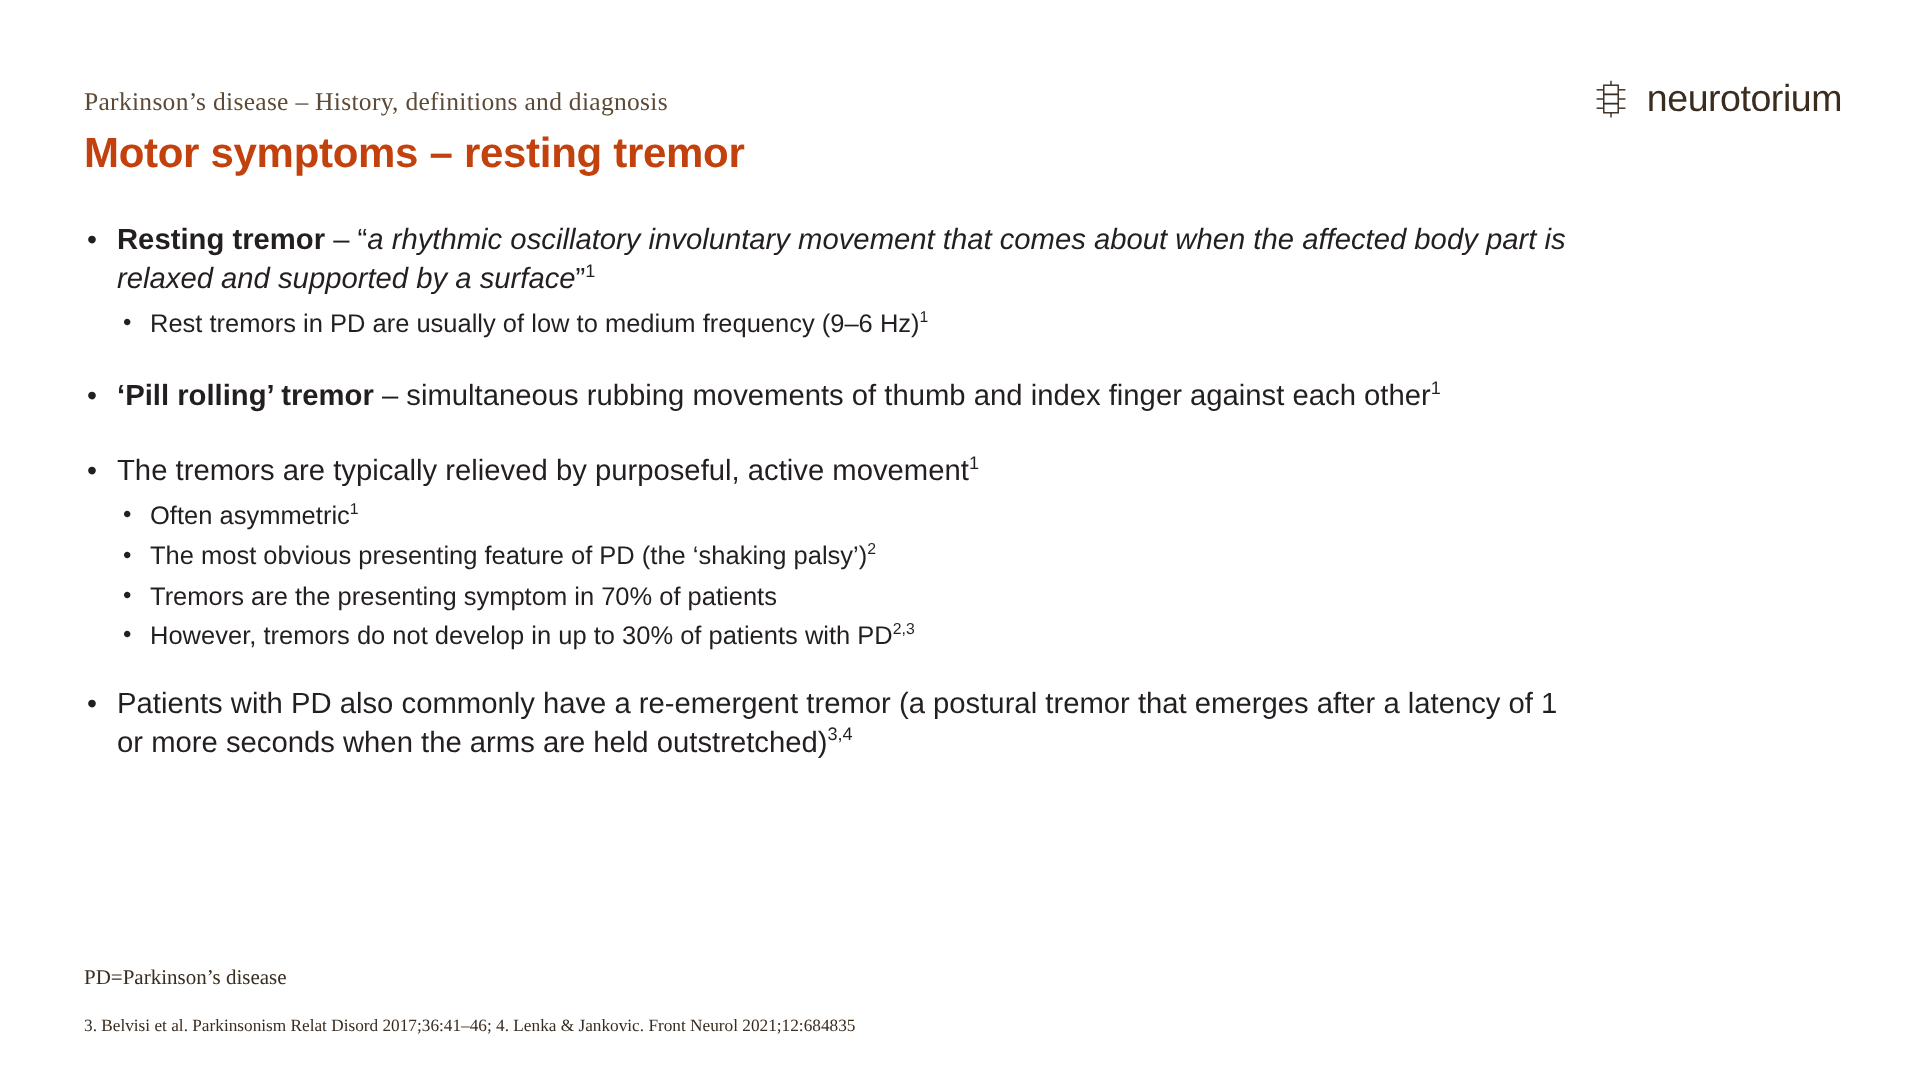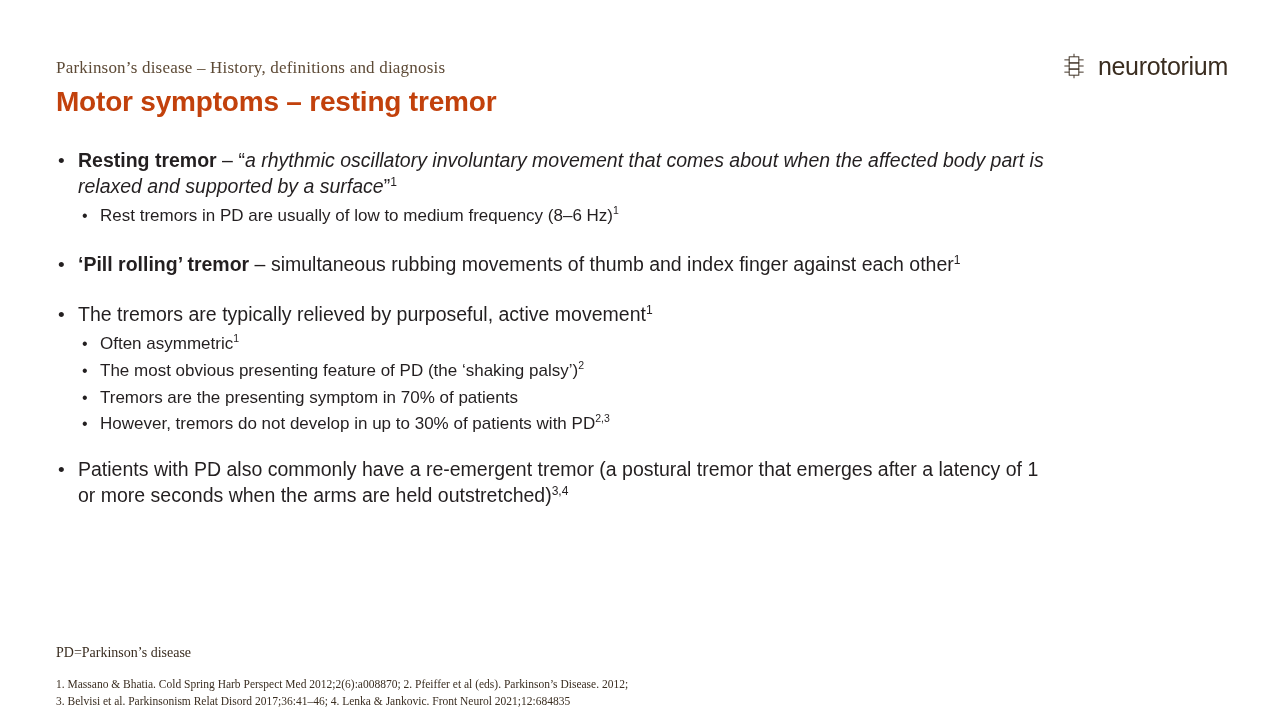--- a/index.html
+++ b/index.html
@@ -171,21 +171,21 @@
     <span class="logo-text">neurotorium</span>
   </div>
 
   <div class="content">
 
     <div class="blk gap-after">
       <ul class="lvl1">
         <li>
           <b>Resting tremor</b><span> – “</span><i>a rhythmic oscillatory involuntary movement that comes about when the affected body part is relaxed and supported by a surface</i><span>”</span><sup>1</sup>
           <ul class="lvl2">
-            <li><span>Rest tremors in PD are usually of low to medium frequency (8–6 Hz)</span><sup>1</sup></li>
+            <li><span>Rest tremors in PD are usually of low to medium frequency (9–6 Hz)</span><sup>1</sup></li>
           </ul>
         </li>
       </ul>
     </div>
 
     <div class="blk gap-after">
       <ul class="lvl1">
         <li>
           <b>‘Pill rolling’ tremor</b><span> – simultaneous rubbing movements of thumb and index finger against each other</span><sup>1</sup>
         </li>
@@ -212,17 +212,16 @@
           <span>Patients with PD also commonly have a re-emergent tremor (a postural tremor that emerges after a latency of 1 or more seconds when the arms are held outstretched)</span><sup>3,4</sup>
         </li>
       </ul>
     </div>
 
   </div>
 
   <div class="abbrev">PD=Parkinson’s disease</div>
 
   <div class="refs">
-    <div>1. Massano &amp; Bhatia. Cold Spring Harb Perspect Med 2012;2(6):a008870; 2. Pfeiffer et al (eds). Parkinson’s Disease. 2012;</div>
     <div>3. Belvisi et al. Parkinsonism Relat Disord 2017;36:41–46; 4. Lenka &amp; Jankovic. Front Neurol 2021;12:684835</div>
   </div>
 
 </div>
 
 </body></html>

